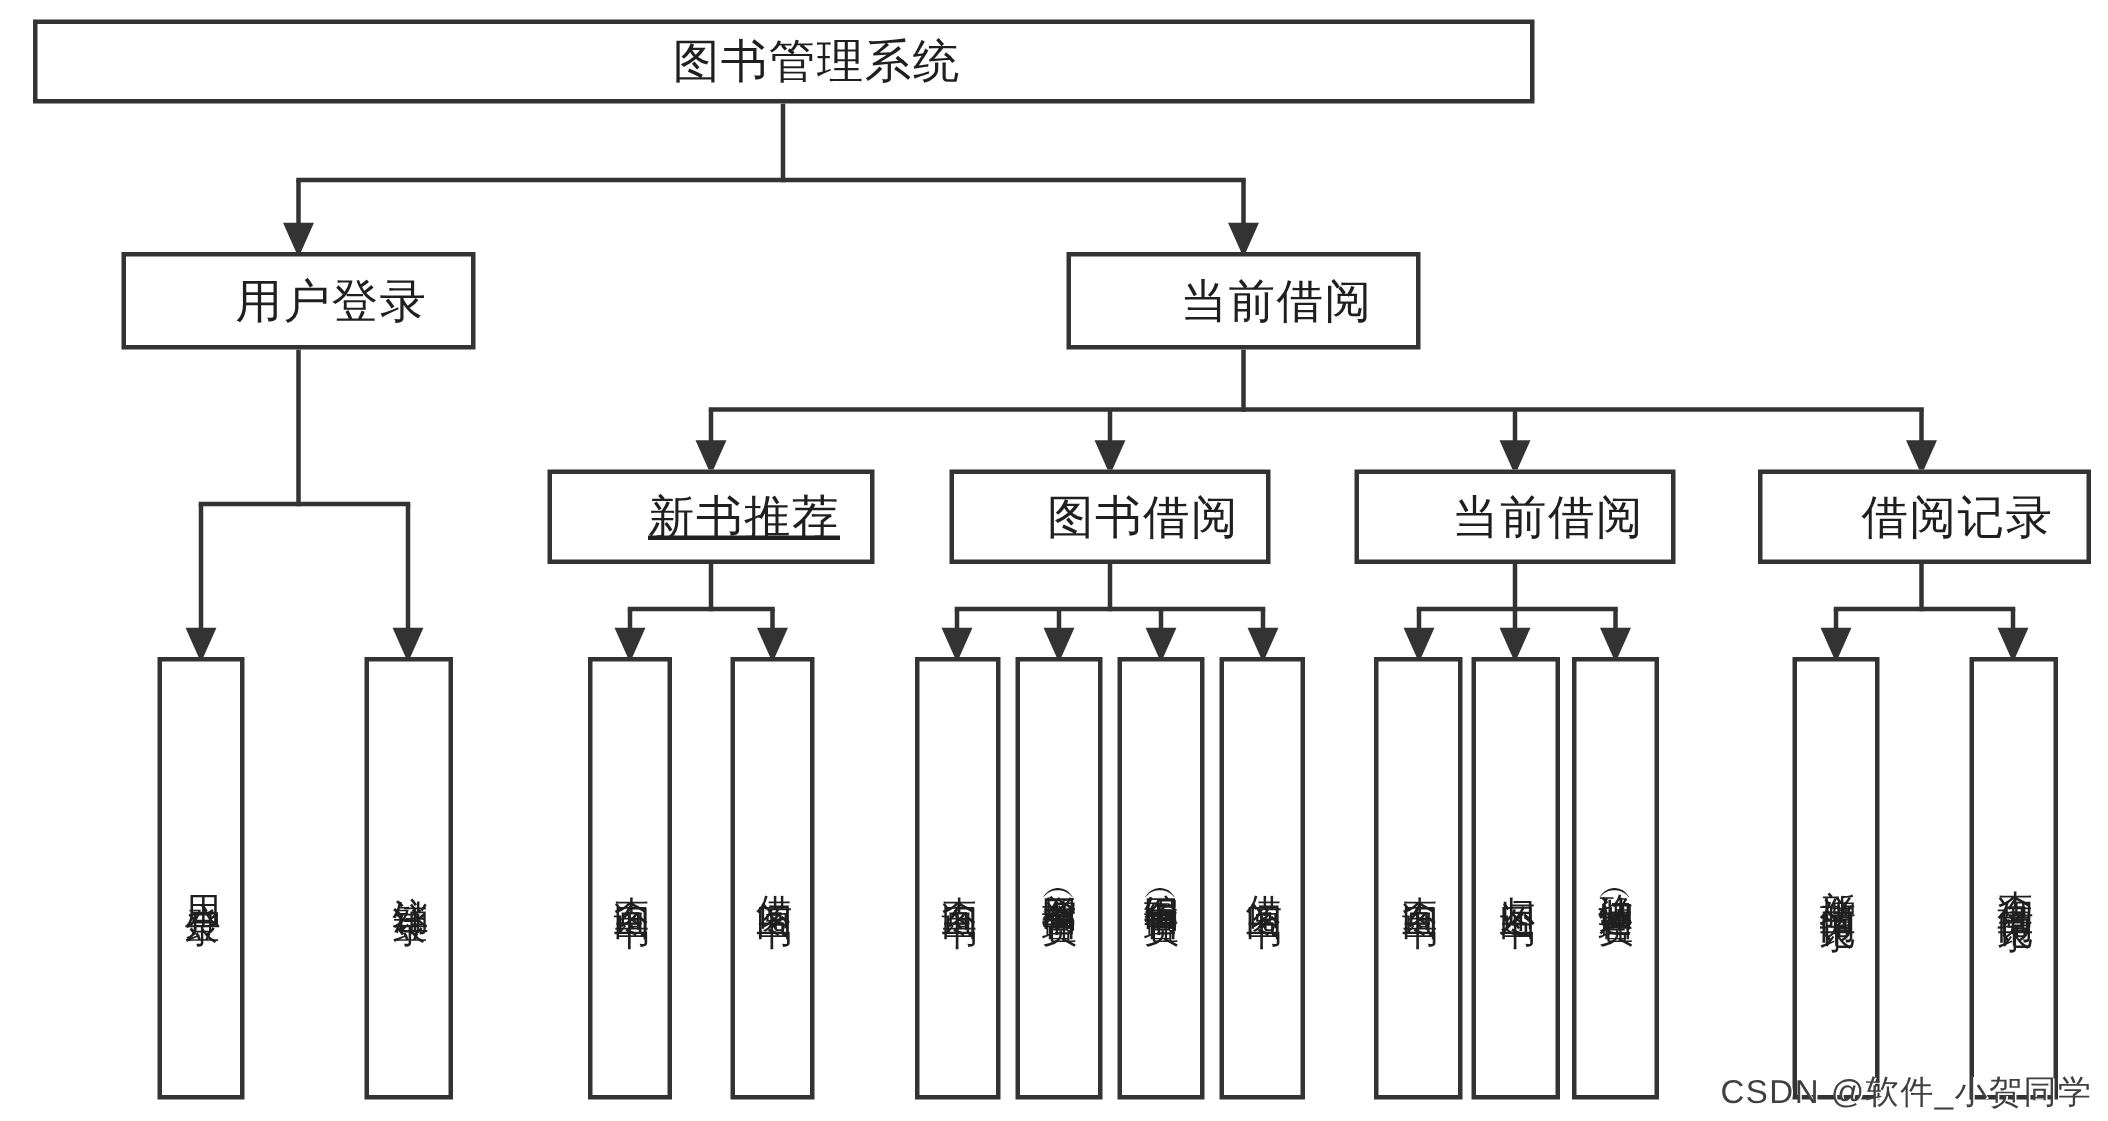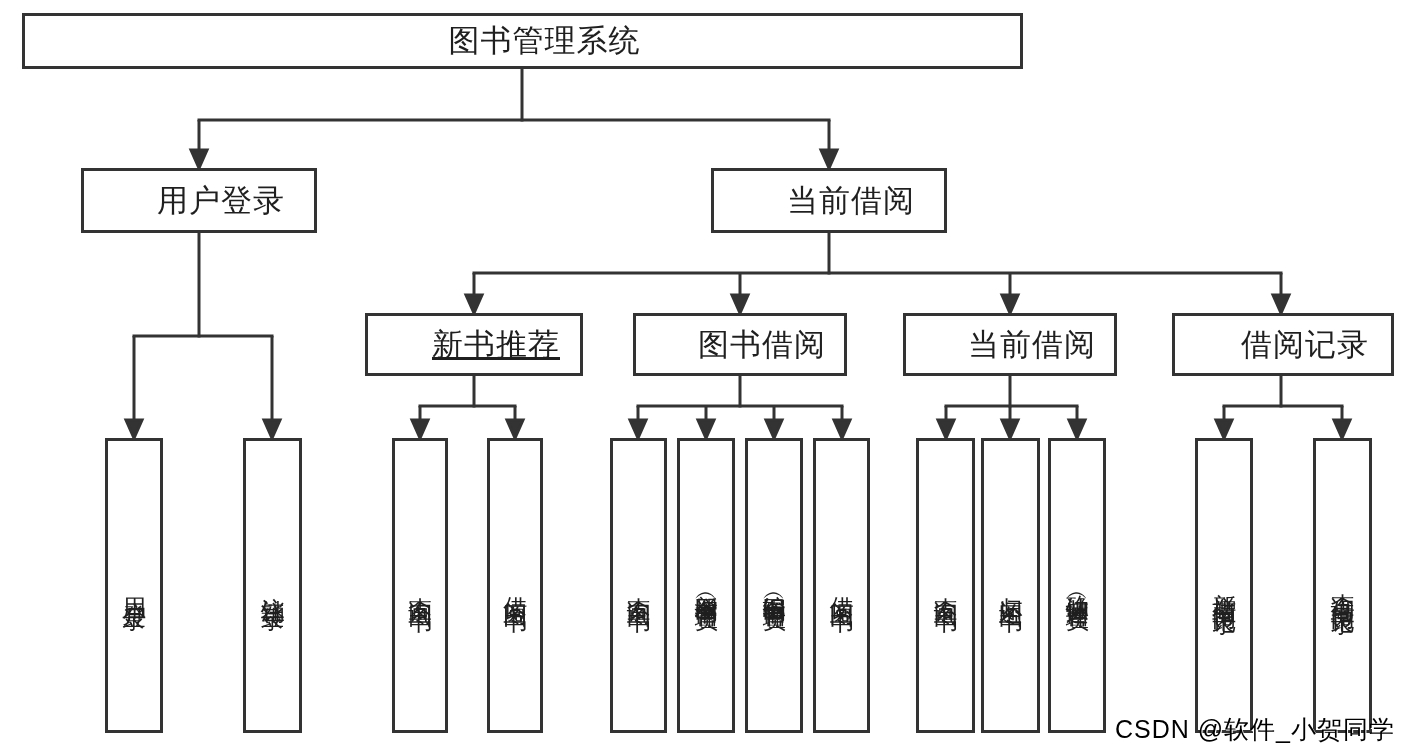--- a/index.html
+++ b/index.html
@@ -36,22 +36,22 @@
     white-space: nowrap;
   }
   .vbox.long span {
     font-size: 23px;
     letter-spacing: 2px;
   }
   .watermark {
     position: absolute;
     top: 713px;
     right: 10px;
-    font-size: 25px;
-    color: #000000;
+    font-size: 22px;
+    color: #404040;
     letter-spacing: 1px;
     text-shadow: 1px 1px 0 #ffffff;
     white-space: nowrap;
   }
 </style>
 </head>
 <body>
 
 <div class="canvas">
 

